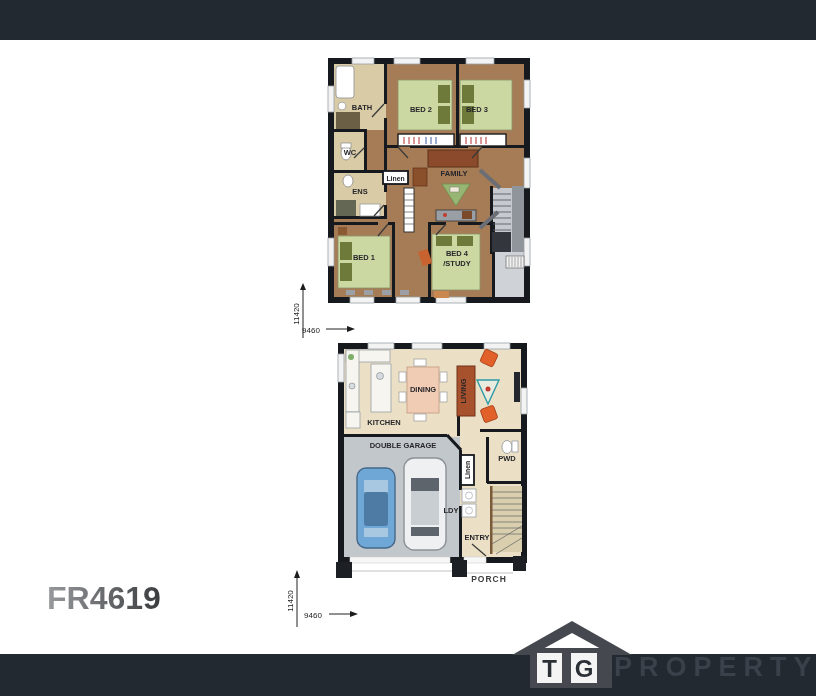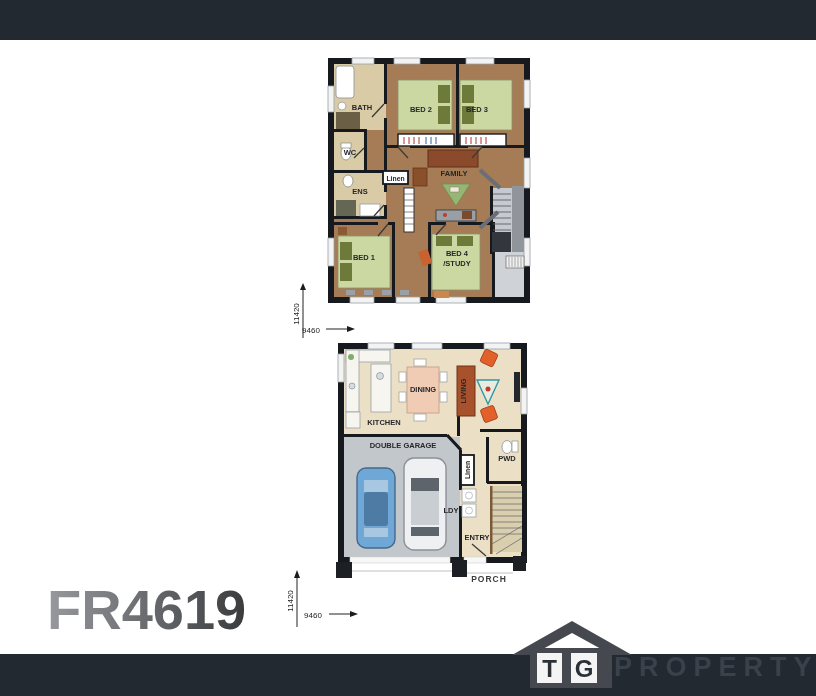--- a/index.html
+++ b/index.html
@@ -10,21 +10,21 @@
   }
   .bar{position:absolute;left:0;width:816px;background:#232931;}
   .bar.top{top:0;height:40px;}
   .bar.bottom{top:654px;height:42px;}
   .plan-svg{position:absolute;}
   #upper-plan-svg{left:290px;top:55px;width:245px;height:285px;}
   #lower-plan-svg{left:288px;top:338px;width:247px;height:292px;}
   #logo-svg{position:absolute;left:500px;top:613px;width:316px;height:83px;}
   .plan-code{
     position:absolute;left:47px;top:582px;
-    font-size:56px;font-weight:bold;letter-spacing:0;
+    font-size:32px;font-weight:bold;letter-spacing:0;
     color:#5d5e61;line-height:1;
   }
   @supports ((-webkit-background-clip:text) or (background-clip:text)){
     .plan-code{
       background:linear-gradient(90deg,#98999c 0%,#6f7073 45%,#3a3b3d 100%);
       -webkit-background-clip:text;background-clip:text;color:transparent;
     }
   }
   
   text{font-family:"Liberation Sans", sans-serif;}

